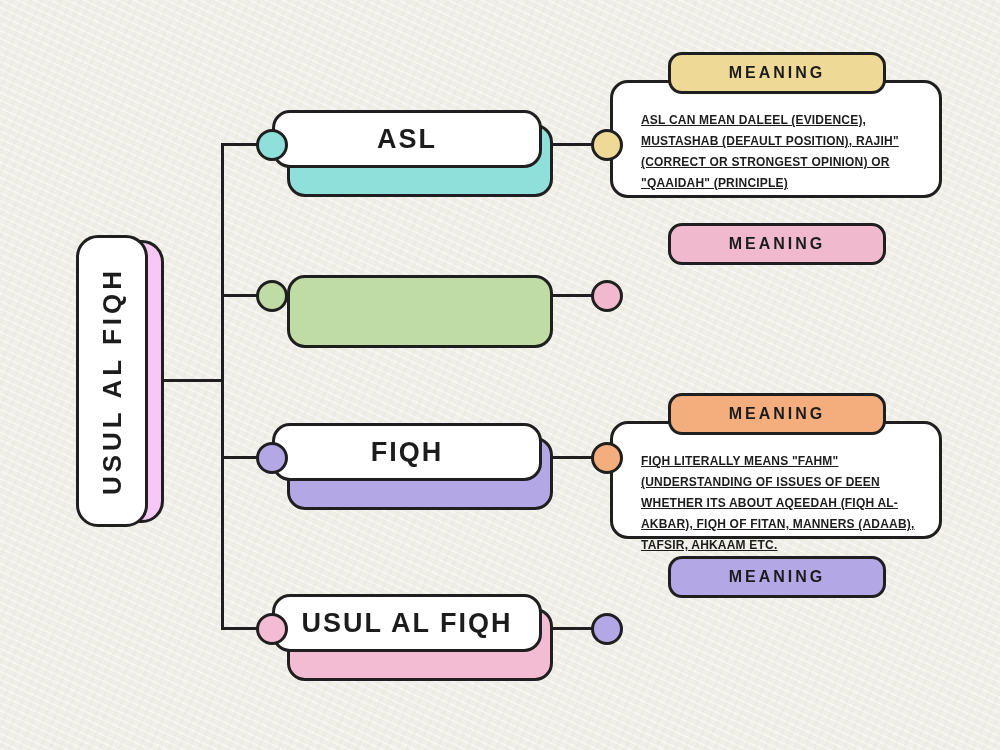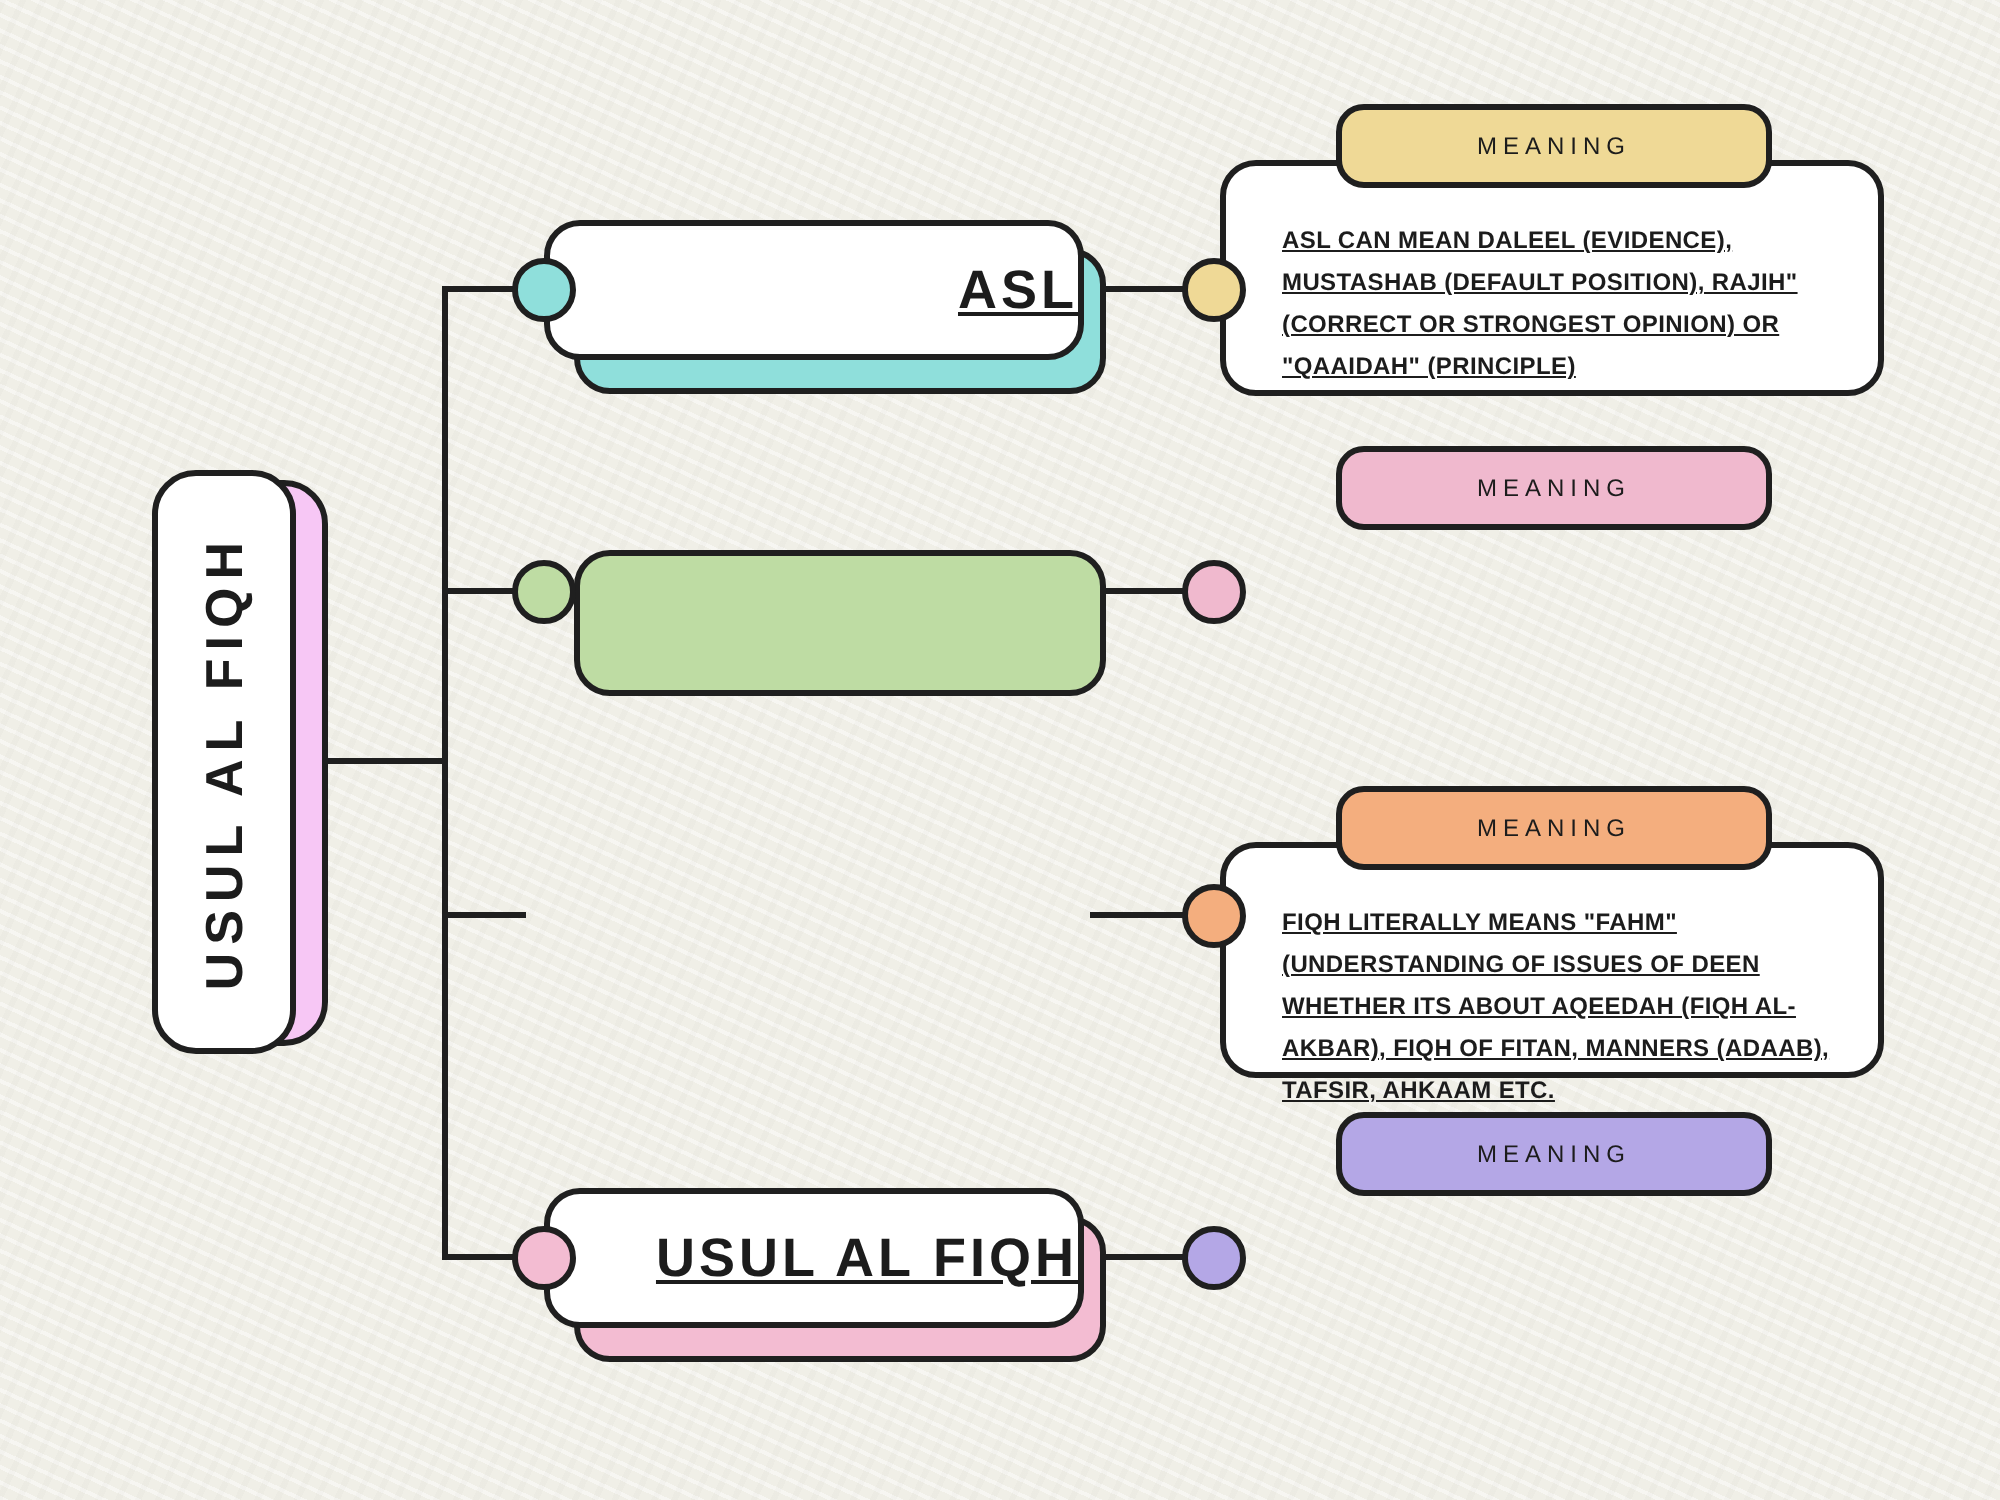--- a/index.html
+++ b/index.html
@@ -23,31 +23,31 @@
   .root-wrap { position:absolute; left:76px; top:235px; width:92px; height:300px; }
   .root-shadow { left:16px; top:5px; width:72px; height:283px; border-radius:22px; }
   .root-main { left:0; top:0; width:72px; height:292px; border-radius:22px; background:#fff;
                display:flex; align-items:center; justify-content:center; }
   .root-label { writing-mode:vertical-rl; transform:rotate(180deg);
                 font-size:26px; font-weight:700; letter-spacing:4px; white-space:nowrap; }
 
   
   .node-wrap { position:absolute; left:272px; width:290px; height:95px; }
   .node-shadow { left:15px; top:14px; width:266px; height:73px; border-radius:18px; }
-  .node-main { left:0; top:0; width:270px; height:70px; border-radius:18px; background:#fff;
-               display:flex; align-items:center; justify-content:flex-end;text-decoration:underline; }
+  .node-main { left:0; top:0; width:270px; height:58px; border-radius:18px; background:#fff;
+               display:flex; align-items:center; justify-content:center; }
   .node-label { font-size:27px; font-weight:700; letter-spacing:2px; }
   .dot { position:absolute; width:32px; height:32px; border:3px solid #1f1f1f; border-radius:50%; z-index:4; }
   .node-dot { left:-16px; top:19px; }
 
   
   .meaning-wrap { position:absolute; left:591px; width:360px; height:160px; }
   .meaning-tab { left:77px; top:0; width:218px; height:42px; border-radius:14px; z-index:3;
                  display:flex; align-items:center; justify-content:center; }
-  .meaning-tab-label { font-size:12px; font-weight:400; letter-spacing:3px; }
+  .meaning-tab-label { font-size:16px; font-weight:700; letter-spacing:3px; }
   .meaning-card { left:19px; top:28px; width:332px; height:118px; border-radius:18px;
                   background:#fff; z-index:1; padding:27px 20px 6px 28px; }
   .meaning-text { font-size:12px; font-weight:700; line-height:21px; letter-spacing:0.2px;
                   white-space:pre-line;text-decoration:underline; }
   .meaning-dot { left:0; z-index:2; }
 </style>
 </head>
 <body>
 
 <div class="canvas">
@@ -91,20 +91,27 @@
     <div class="shape node-shadow" style="background-color: rgb(190, 220, 163);"></div>
     <div class="dot node-dot" style="background-color: rgb(190, 220, 163);"></div>
   </div>
   <div class="meaning-wrap" style="top:223px;">
     <div class="shape meaning-tab" style="background-color: rgb(240, 185, 206);">
       <div class="meaning-tab-label">MEANING</div>
     </div>
     <div class="dot meaning-dot" style="top: 57px; background-color: rgb(240, 185, 206);"></div>
   </div>
 
+  <div class="node-wrap" style="top:423px;">
+    <div class="shape node-shadow" style="background-color: rgb(180, 167, 230);"></div>
+    <div class="shape node-main">
+      <div class="node-label">FIQH</div>
+    </div>
+    <div class="dot node-dot" style="background-color: rgb(180, 167, 230);"></div>
+  </div>
   <div class="meaning-wrap" style="top:393px;">
     <div class="shape meaning-tab" style="background-color: rgb(244, 174, 126);">
       <div class="meaning-tab-label">MEANING</div>
     </div>
     <div class="shape meaning-card">
       <div class="meaning-text">FIQH LITERALLY MEANS "FAHM" (UNDERSTANDING OF ISSUES OF DEEN WHETHER ITS ABOUT AQEEDAH (FIQH AL-AKBAR), FIQH OF FITAN, MANNERS (ADAAB), TAFSIR, AHKAAM ETC.</div>
     </div>
     <div class="dot meaning-dot" style="top: 49px; background-color: rgb(244, 174, 126);"></div>
   </div>
 

